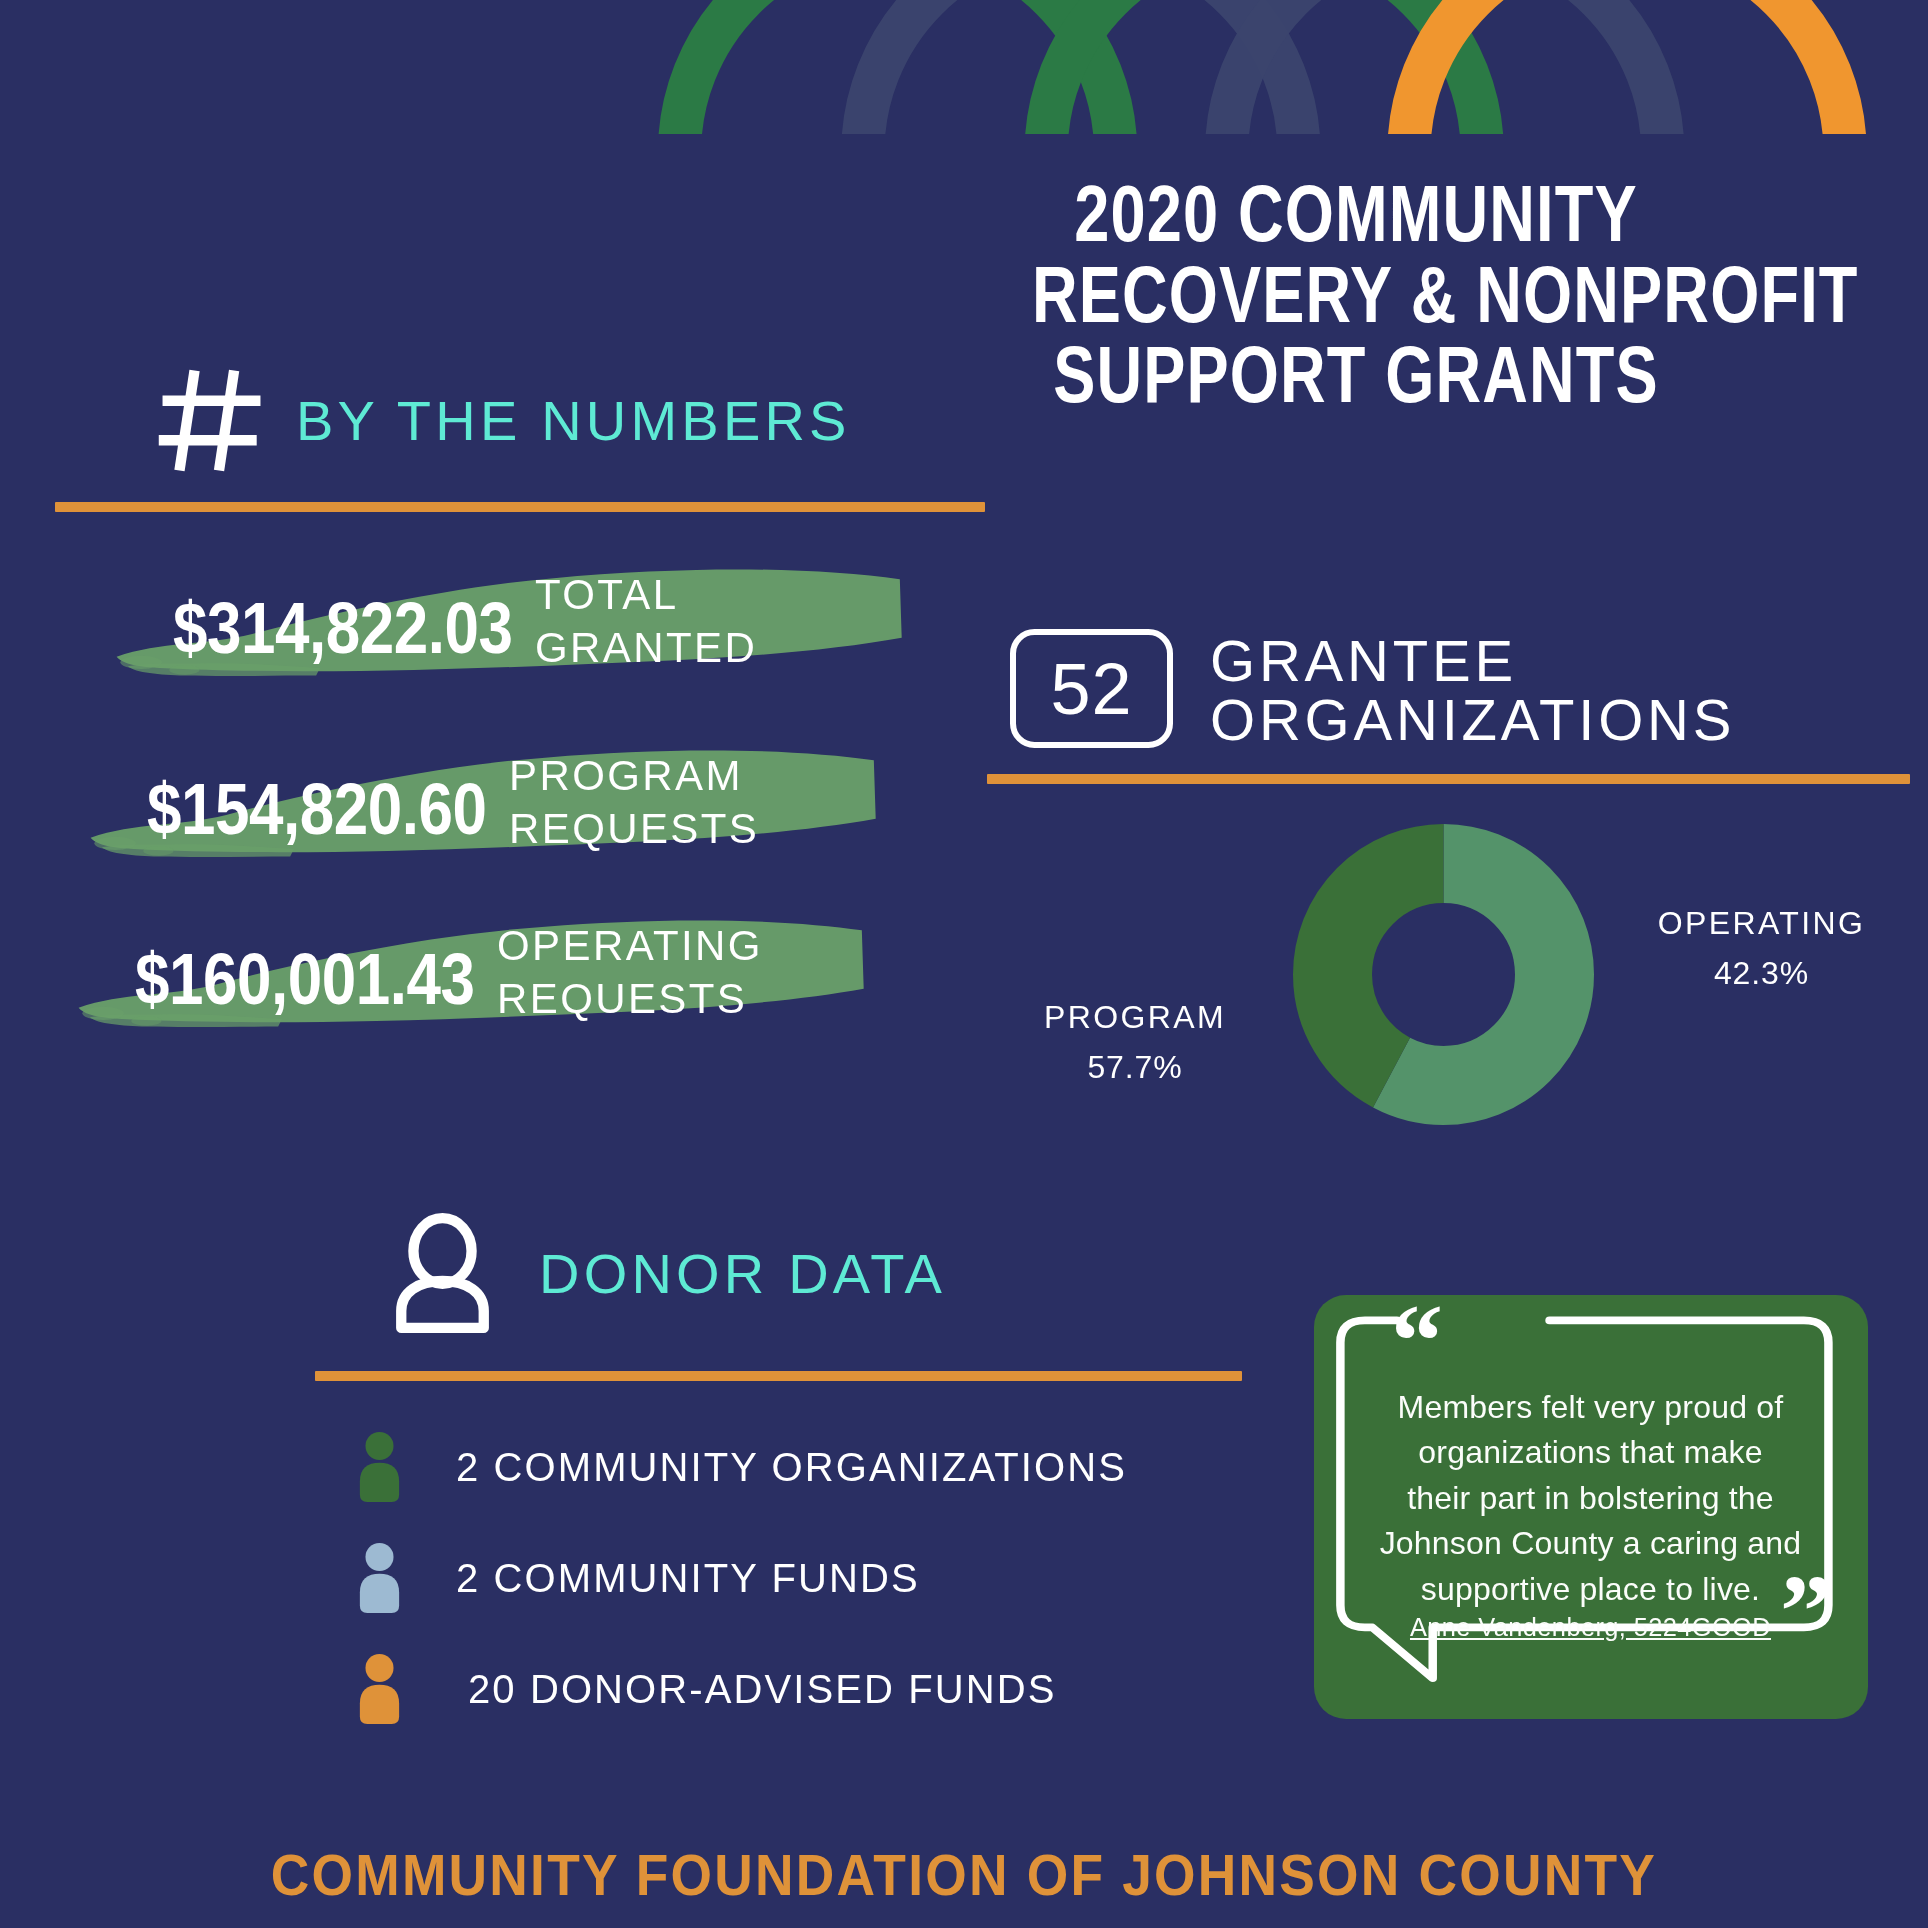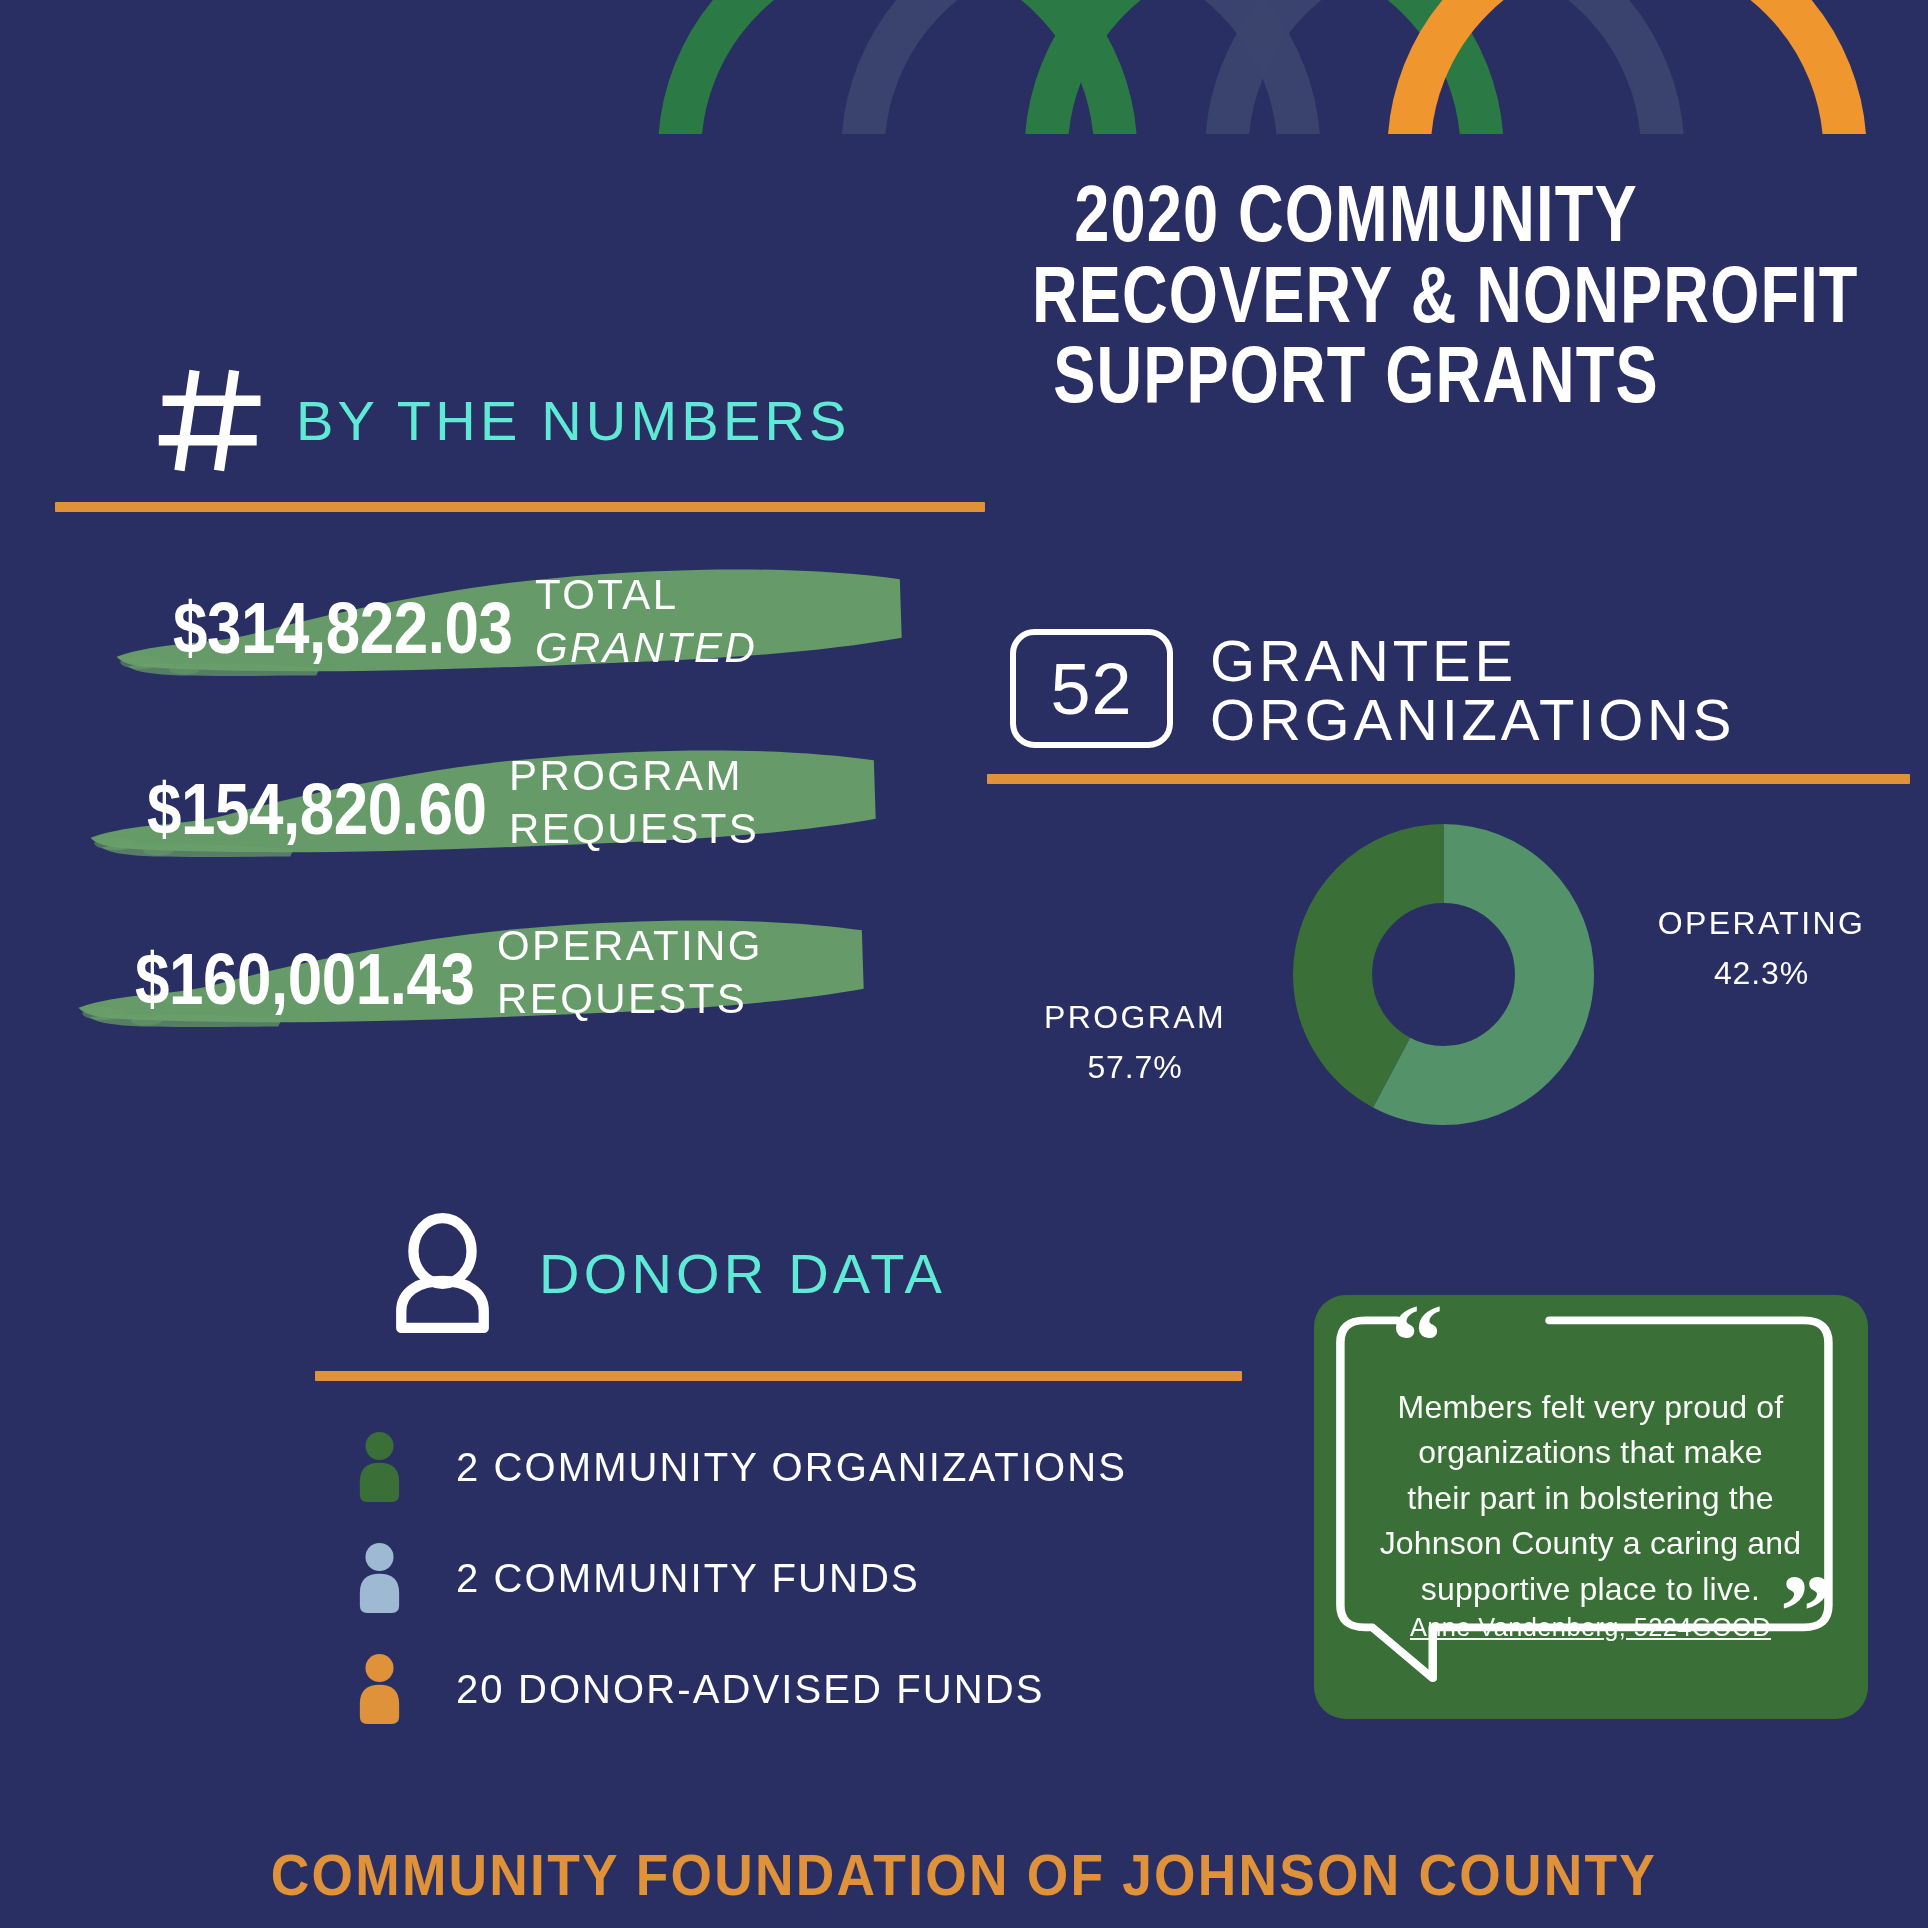--- a/index.html
+++ b/index.html
@@ -142,21 +142,21 @@
 
   <div class="brush-row" style="left:94px;top:551px;width:819px;">
     <svg class="brush" viewBox="0 0 870 160" preserveAspectRatio="none" xmlns="http://www.w3.org/2000/svg">
       <path d="M24,112 C70,96 120,100 168,88 C236,70 300,56 372,44 C452,30 548,22 640,20 C722,18 800,22 856,30 L858,92 C792,104 700,112 612,116 C520,120 430,124 340,126 C250,128 150,128 70,124 C50,123 30,120 24,112 Z" fill="#69a069" opacity="0.95"></path>
       <path d="M36,122 C60,118 90,120 120,119 C160,118 200,122 240,124 L236,132 C190,132 140,133 96,132 C70,131 44,129 36,122 Z" fill="#69a069" opacity="0.7"></path>
       <ellipse cx="50" cy="118" rx="22" ry="7" fill="#69a069" opacity="0.55"></ellipse>
       <ellipse cx="96" cy="126" rx="16" ry="5" fill="#69a069" opacity="0.45"></ellipse>
     </svg>
     <span class="amount" style="left:79px;top:36px;">$314,822.03</span>
     <span class="blabel" style="left:441px;top:19px;">TOTAL</span>
-    <span class="blabel" style="left:441px;top:72px;font-style:italic;">GRANTED</span>
+    <span class="blabel" style="left:441px;top:72px;">GRANTED</span>
   </div>
 
   <div class="brush-row" style="left:68px;top:732px;width:819px;">
     <svg class="brush" viewBox="0 0 870 160" preserveAspectRatio="none" xmlns="http://www.w3.org/2000/svg">
       <path d="M24,112 C70,96 120,100 168,88 C236,70 300,56 372,44 C452,30 548,22 640,20 C722,18 800,22 856,30 L858,92 C792,104 700,112 612,116 C520,120 430,124 340,126 C250,128 150,128 70,124 C50,123 30,120 24,112 Z" fill="#69a069" opacity="0.95"></path>
       <path d="M36,122 C60,118 90,120 120,119 C160,118 200,122 240,124 L236,132 C190,132 140,133 96,132 C70,131 44,129 36,122 Z" fill="#69a069" opacity="0.7"></path>
       <ellipse cx="50" cy="118" rx="22" ry="7" fill="#69a069" opacity="0.55"></ellipse>
       <ellipse cx="96" cy="126" rx="16" ry="5" fill="#69a069" opacity="0.45"></ellipse>
     </svg>
     <span class="amount" style="left:79px;top:36px;">$154,820.60</span>
@@ -228,21 +228,21 @@
   <div class="donor-item" style="left:358px;top:1542px;">
     <span class="ptoken">
       <svg width="43" height="73" viewBox="0 0 46 78" xmlns="http://www.w3.org/2000/svg">
         <circle cx="23" cy="16" r="15" fill="#9dbad2"></circle>
         <path d="M2,54 C2,40 10,34 23,34 C36,34 44,40 44,54 L44,68 Q44,76 36,76 L10,76 Q2,76 2,68 Z" fill="#9dbad2"></path>
       </svg>
     </span>
     <span class="dlabel">2 COMMUNITY FUNDS</span>
   </div>
 
-  <div class="donor-item" style="left:358px;top:1653px;">
+  <div class="donor-item" style="left:358px;top:1653px;gap:12px;">
     <span class="ptoken">
       <svg width="43" height="73" viewBox="0 0 46 78" xmlns="http://www.w3.org/2000/svg">
         <circle cx="23" cy="16" r="15" fill="#df9239"></circle>
         <path d="M2,54 C2,40 10,34 23,34 C36,34 44,40 44,54 L44,68 Q44,76 36,76 L10,76 Q2,76 2,68 Z" fill="#df9239"></path>
       </svg>
     </span>
     <span class="dlabel">20 DONOR-ADVISED FUNDS</span>
   </div>
 
   <div class="quote-card" style="left:1314px;top:1295px;width:554px;height:424px;">

